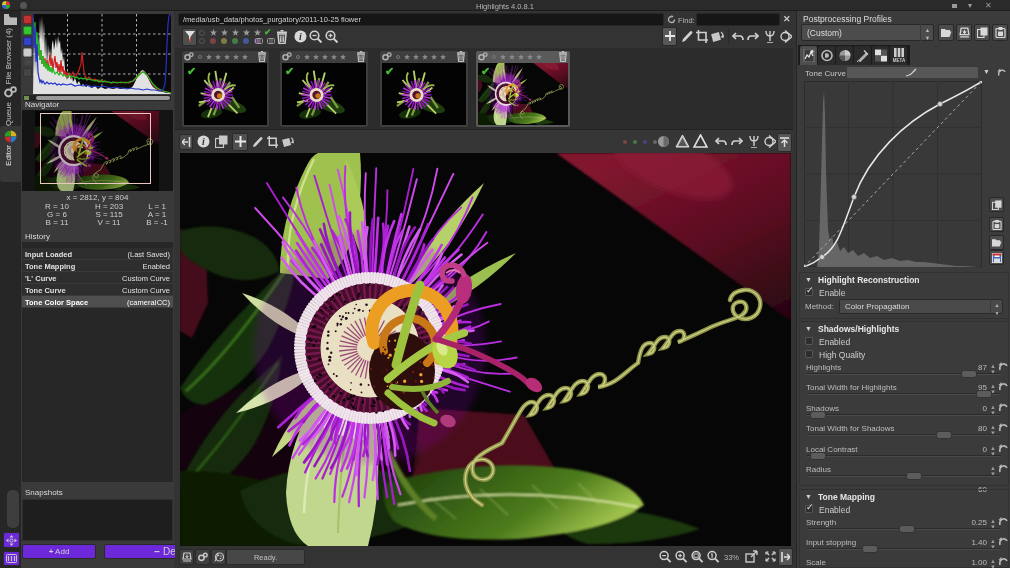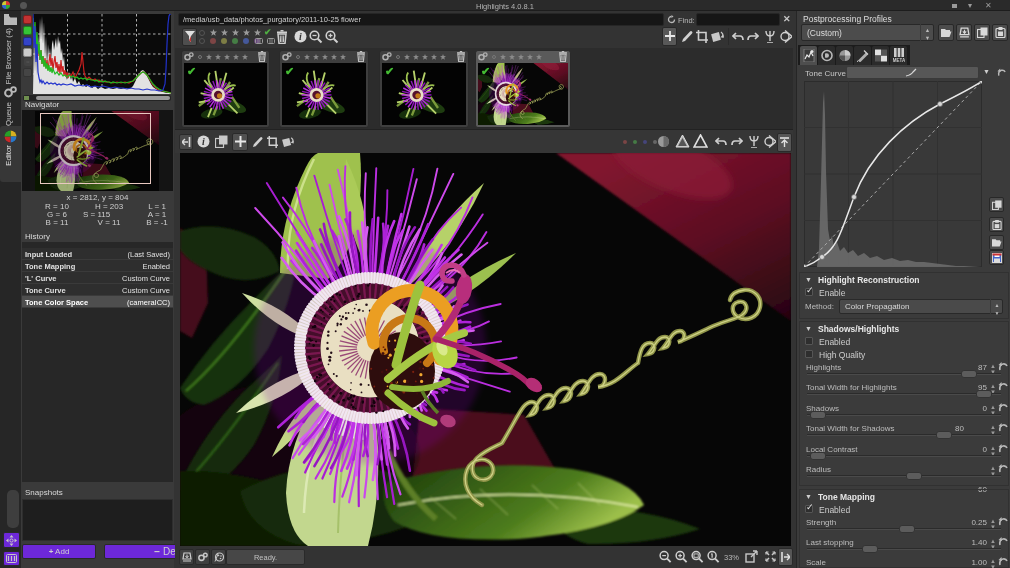--- a/index.html
+++ b/index.html
@@ -860,21 +860,21 @@
 <div class="abs" style="left:1px;top:99px;width:151px;height:81px;background:#141414"></div>
 <svg class="abs" style="left:14px;top:100px;filter:brightness(0.8)" width="124" height="80" viewBox="0 0 611 393" preserveAspectRatio="none">
       <use href="#flw"></use>
     </svg>
 <div class="abs" style="left:19px;top:102px;width:111px;height:71px;border:1.5px solid #e8c8c0"></div>
 <div class="abs t" style="left:0;top:183px;width:153px;text-align:center;color:#cfcfcf">x = 2812, y = 804</div>
 <div class="abs t" style="left:12px;top:192px;width:48px;text-align:center;color:#cfcfcf">R = 10</div>
 <div class="abs t" style="left:62px;top:192px;width:52px;text-align:center;color:#cfcfcf">H = 203</div>
 <div class="abs t" style="left:118px;top:192px;width:36px;text-align:center;color:#cfcfcf">L = 1</div>
 <div class="abs t" style="left:12px;top:200px;width:48px;text-align:center;color:#cfcfcf">G = 6</div>
-<div class="abs t" style="left:62px;top:200px;width:52px;text-align:left;color:#cfcfcf">S = 115</div>
+<div class="abs t" style="left:62px;top:200px;width:52px;text-align:center;color:#cfcfcf">S = 115</div>
 <div class="abs t" style="left:118px;top:200px;width:36px;text-align:center;color:#cfcfcf">A = 1</div>
 <div class="abs t" style="left:12px;top:208px;width:48px;text-align:center;color:#cfcfcf">B = 11</div>
 <div class="abs t" style="left:62px;top:208px;width:52px;text-align:center;color:#cfcfcf">V = 11</div>
 <div class="abs t" style="left:118px;top:208px;width:36px;text-align:center;color:#cfcfcf">B = -1</div>
 <div class="abs t" style="left:4px;top:222px;width:146px;border-bottom:1px solid #444;padding-bottom:2px;color:#dadada">History</div>
 <div class="abs" style="left:1px;top:231px;width:151px;height:240px;background:#272727"></div>
 <div class="abs" style="left:1px;top:237px;width:151px;height:12px;background:#2e2e2e;border-bottom:1px solid #3a3a3a">
       <span class="abs" style="left:3px;top:2px;font-size:7.5px;font-weight:bold;color:#e0e0e0;white-space:nowrap">Input Loaded</span>
       <span class="abs" style="right:3px;top:2px;font-size:7.5px;color:#e0e0e0;white-space:nowrap">(Last Saved)</span>
     </div>
@@ -1510,21 +1510,21 @@
 <div class="abs" style="left:9px;top:393px;color:#bdbdbd;font-size:8px;white-space:nowrap">Shadows</div>
 <div class="abs" style="left:158px;top:393px;width:32px;text-align:right;color:#bdbdbd;font-size:8px">0</div>
 <div class="abs" style="left:193px;top:393px;color:#999;font-size:6px;line-height:1">▲<br>▼</div>
 <svg class="abs" style="left:201px;top:392px" width="10" height="9" viewBox="0 0 10 9">
       <path d="M2,8 Q1,3 5,2 Q8,1.5 9,4" fill="none" stroke="#b8b8b8" stroke-width="1.6"></path>
       <path d="M3.5,0 L0.5,3 L4,4 Z" fill="#b8b8b8"></path>
     </svg>
 <div class="abs" style="left:10px;top:403px;width:194px;height:2px;background:#2b2b2b;border-bottom:1px solid #4a4a4a"></div>
 <div class="abs" style="left:13px;top:400px;width:16px;height:8px;background:#5c5c5c;border:1px solid #333;border-radius:3px"></div>
 <div class="abs" style="left:9px;top:413px;color:#bdbdbd;font-size:8px;white-space:nowrap">Tonal Width for Shadows</div>
-<div class="abs" style="left:158px;top:413px;width:32px;text-align:left;color:#bdbdbd;font-size:8px">80</div>
+<div class="abs" style="left:158px;top:413px;width:32px;text-align:right;color:#bdbdbd;font-size:8px">80</div>
 <div class="abs" style="left:193px;top:413px;color:#999;font-size:6px;line-height:1">▲<br>▼</div>
 <svg class="abs" style="left:201px;top:412px" width="10" height="9" viewBox="0 0 10 9">
       <path d="M2,8 Q1,3 5,2 Q8,1.5 9,4" fill="none" stroke="#b8b8b8" stroke-width="1.6"></path>
       <path d="M3.5,0 L0.5,3 L4,4 Z" fill="#b8b8b8"></path>
     </svg>
 <div class="abs" style="left:10px;top:423px;width:194px;height:2px;background:#2b2b2b;border-bottom:1px solid #4a4a4a"></div>
 <div class="abs" style="left:139px;top:420px;width:16px;height:8px;background:#5c5c5c;border:1px solid #333;border-radius:3px"></div>
 <div class="abs" style="left:9px;top:434px;color:#bdbdbd;font-size:8px;white-space:nowrap">Local Contrast</div>
 <div class="abs" style="left:158px;top:434px;width:32px;text-align:right;color:#bdbdbd;font-size:8px">0</div>
 <div class="abs" style="left:193px;top:434px;color:#999;font-size:6px;line-height:1">▲<br>▼</div>
@@ -1551,21 +1551,21 @@
 <div class="abs" style="left:22px;top:494px;color:#cdcdcd;font-size:8.5px;font-weight:normal;white-space:nowrap">Enabled</div>
 <div class="abs" style="left:9px;top:507px;color:#bdbdbd;font-size:8px;white-space:nowrap">Strength</div>
 <div class="abs" style="left:158px;top:507px;width:32px;text-align:right;color:#bdbdbd;font-size:8px">0.25</div>
 <div class="abs" style="left:193px;top:507px;color:#999;font-size:6px;line-height:1">▲<br>▼</div>
 <svg class="abs" style="left:201px;top:506px" width="10" height="9" viewBox="0 0 10 9">
       <path d="M2,8 Q1,3 5,2 Q8,1.5 9,4" fill="none" stroke="#b8b8b8" stroke-width="1.6"></path>
       <path d="M3.5,0 L0.5,3 L4,4 Z" fill="#b8b8b8"></path>
     </svg>
 <div class="abs" style="left:10px;top:517px;width:194px;height:2px;background:#2b2b2b;border-bottom:1px solid #4a4a4a"></div>
 <div class="abs" style="left:102px;top:514px;width:16px;height:8px;background:#5c5c5c;border:1px solid #333;border-radius:3px"></div>
-<div class="abs" style="left:9px;top:527px;color:#bdbdbd;font-size:8px;white-space:nowrap">Last stopping</div>
+<div class="abs" style="left:9px;top:527px;color:#bdbdbd;font-size:8px;white-space:nowrap">Input stopping</div>
 <div class="abs" style="left:158px;top:527px;width:32px;text-align:right;color:#bdbdbd;font-size:8px">1.40</div>
 <div class="abs" style="left:193px;top:527px;color:#999;font-size:6px;line-height:1">▲<br>▼</div>
 <svg class="abs" style="left:201px;top:526px" width="10" height="9" viewBox="0 0 10 9">
       <path d="M2,8 Q1,3 5,2 Q8,1.5 9,4" fill="none" stroke="#b8b8b8" stroke-width="1.6"></path>
       <path d="M3.5,0 L0.5,3 L4,4 Z" fill="#b8b8b8"></path>
     </svg>
 <div class="abs" style="left:10px;top:537px;width:194px;height:2px;background:#2b2b2b;border-bottom:1px solid #4a4a4a"></div>
 <div class="abs" style="left:65px;top:534px;width:16px;height:8px;background:#5c5c5c;border:1px solid #333;border-radius:3px"></div>
 <div class="abs" style="left:9px;top:547px;color:#bdbdbd;font-size:8px">Scale</div>
 <div class="abs" style="left:158px;top:547px;width:32px;text-align:right;color:#bdbdbd;font-size:8px">1.00</div>

